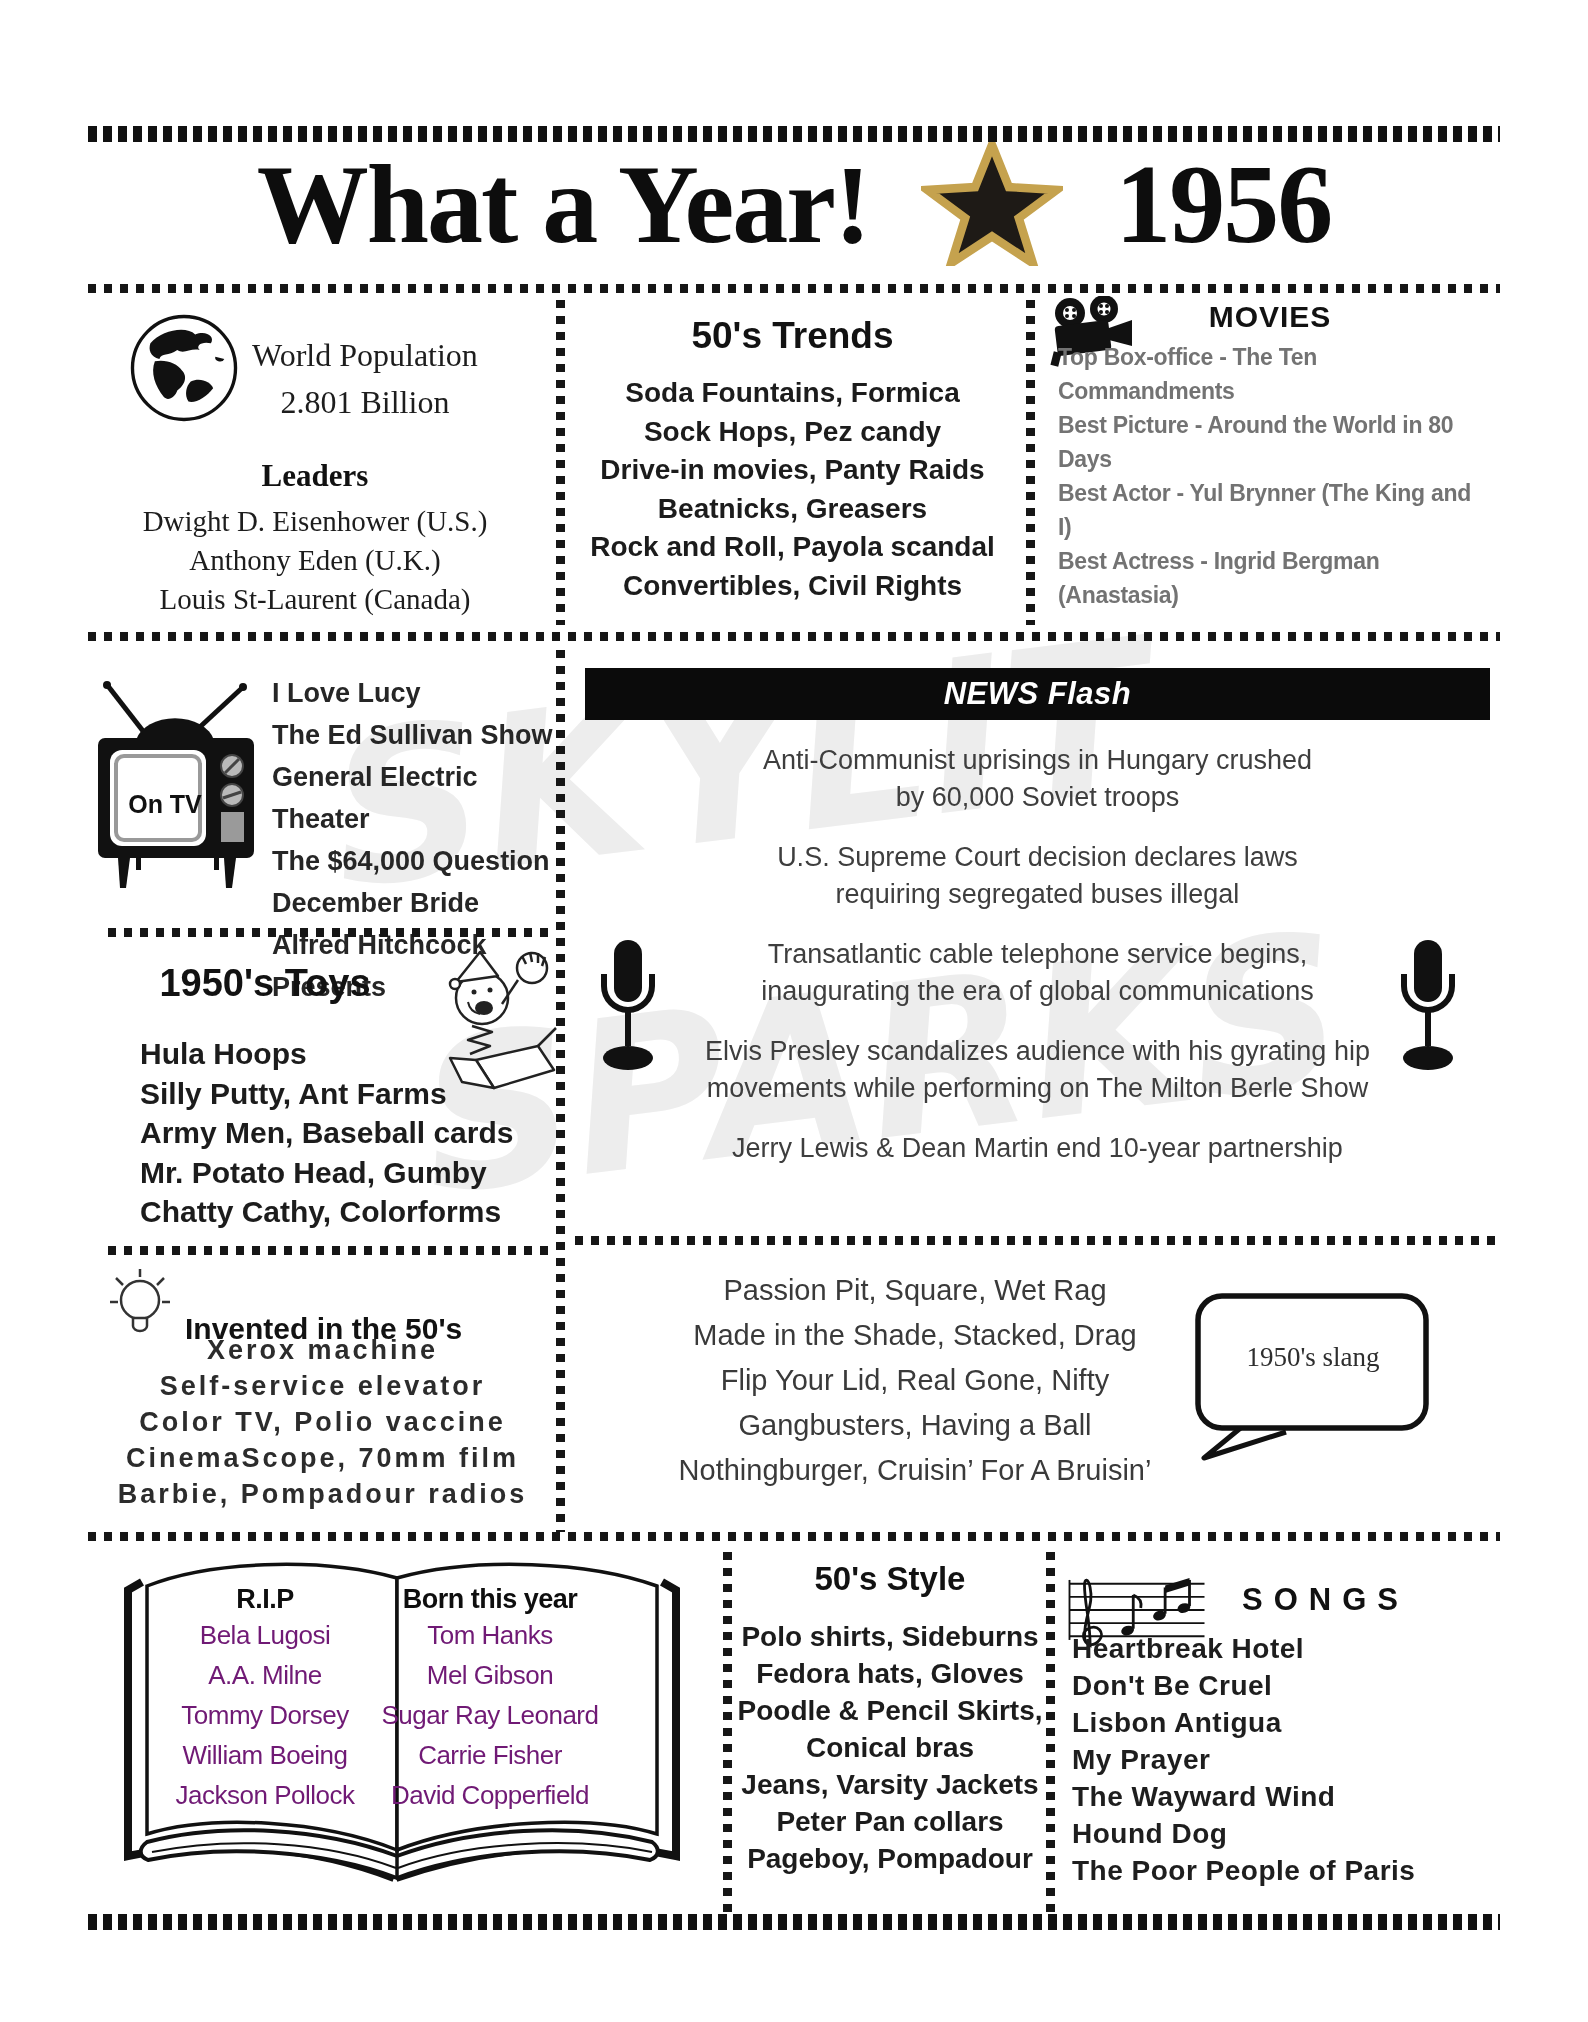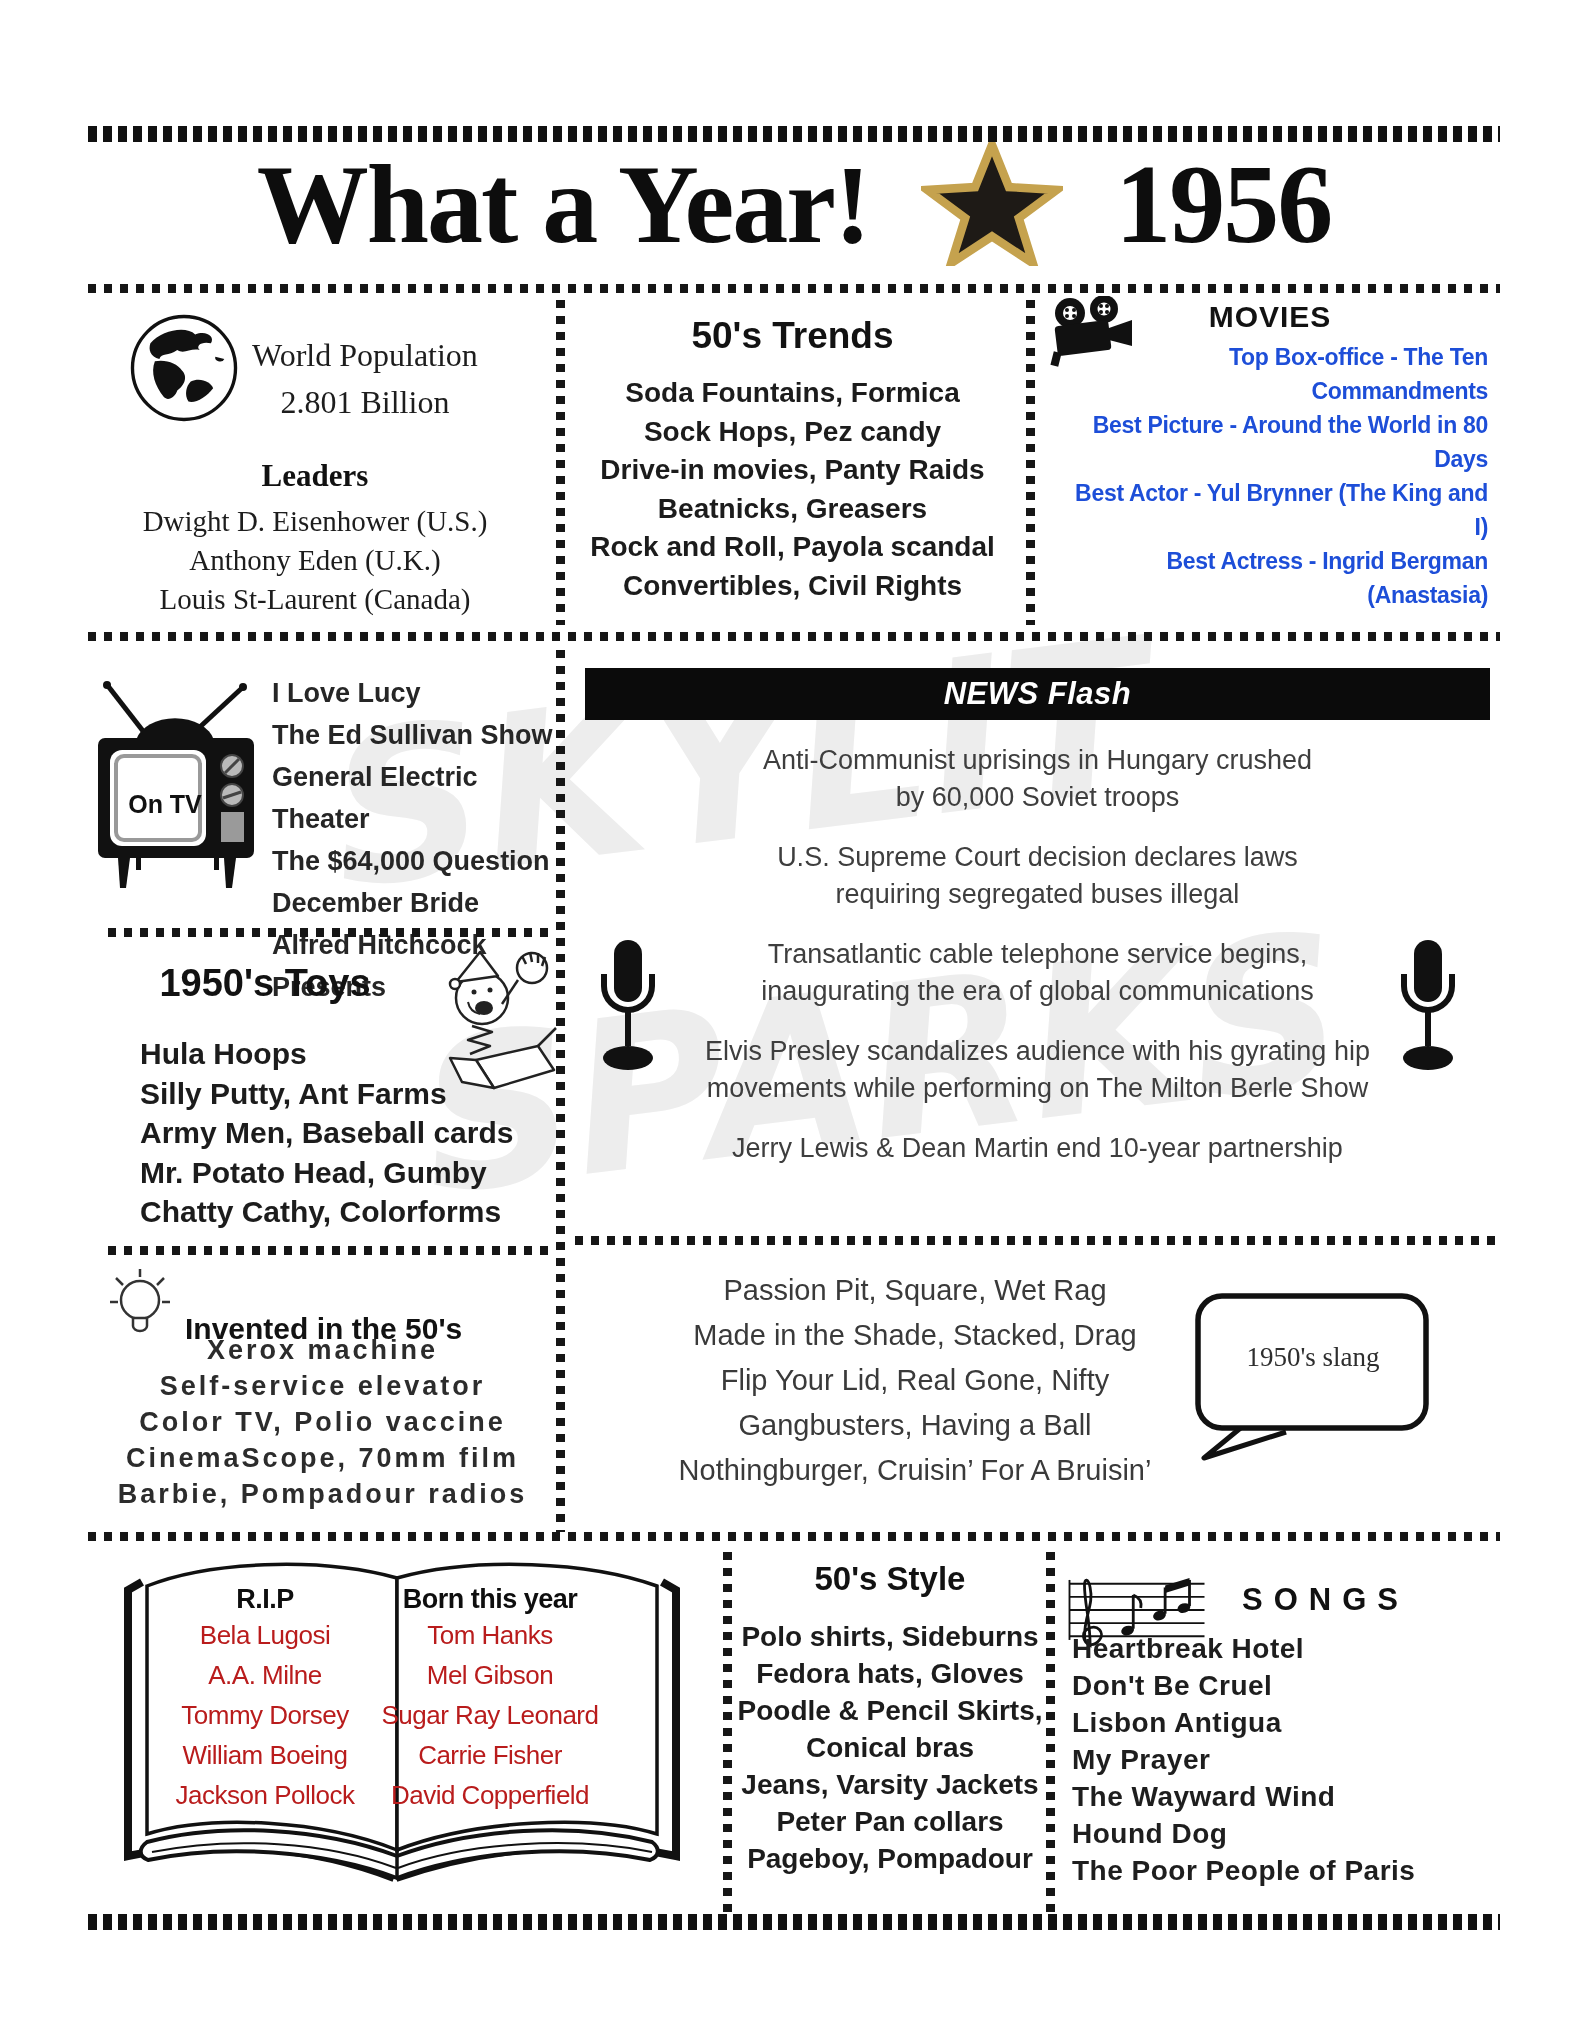--- a/index.html
+++ b/index.html
@@ -17,36 +17,36 @@
             letter-spacing:-2px;color:#0d0d0d;line-height:1;}
   
   .serif{font-family:"Liberation Serif","DejaVu Serif",serif;color:#1d1d1d;text-align:center;}
   .pop-text{font-size:32px;line-height:47px;}
   .leaders-title{font-size:31px;font-weight:bold;text-align:center;color:#111;}
   .leaders-names{font-size:29px;line-height:39px;text-align:center;}
   
   .sec-title{font-weight:bold;color:#121212;}
   .lines{font-weight:bold;color:#1c1c1c;}
   .trend-lines{font-size:28px;line-height:38.5px;text-align:center;}
-  .movies-lines{font-size:23px;line-height:34px;text-align:right;font-weight:bold;letter-spacing:-.3px;color:#1d4ed8;}
+  .movies-lines{font-size:23px;line-height:34px;text-align:left;font-weight:bold;letter-spacing:-.3px;color:#737373;}
   .tv-lines{font-size:27px;line-height:42px;font-weight:bold;color:#262626;}
   .toys-lines{font-size:30px;line-height:39.5px;font-weight:bold;}
   .inv-lines{font-size:27px;line-height:36px;letter-spacing:3px;text-align:center;font-weight:bold;color:#2c2c2c;}
   .style-lines{font-size:28px;line-height:37px;text-align:center;font-weight:bold;}
   .songs-lines{font-size:28px;line-height:37px;font-weight:bold;letter-spacing:.5px;color:#1e1e1e;}
   
   .newsbar{background:#0b0b0b;color:#fff;display:flex;align-items:center;justify-content:center;}
   .newsbar span{font-size:31px;font-weight:bold;font-style:italic;letter-spacing:.5px;}
   .news-item{font-size:27px;line-height:37px;text-align:center;color:#3e3e3e;margin-bottom:23px;}
   .slang-lines{font-size:29px;line-height:45px;text-align:center;color:#3a3a3a;}
   .bubble-label{font-size:27px;color:#2e2e2e;text-align:center;font-family:Liberation Serif, serif;}
   
   .book-col{text-align:center;letter-spacing:-.5px;}
   .book-title{font-size:27px;font-weight:bold;color:#0e0e0e;}
-  .book-names{font-size:26px;line-height:40px;color:#b91c1c;}
+  .book-names{font-size:26px;line-height:40px;color:#701a75;}
   .songs-title{font-size:31px;font-weight:bold;letter-spacing:11px;color:#111;}
   .watermark{font-weight:bold;font-style:italic;color:#ededed;z-index:1;line-height:1;
              font-family:"DejaVu Sans",sans-serif;}
   .onTV-label{font-size:25px;font-weight:bold;color:#111;text-align:center;}
 </style>
 </head>
 <body>
 
 <div class="page">
 

